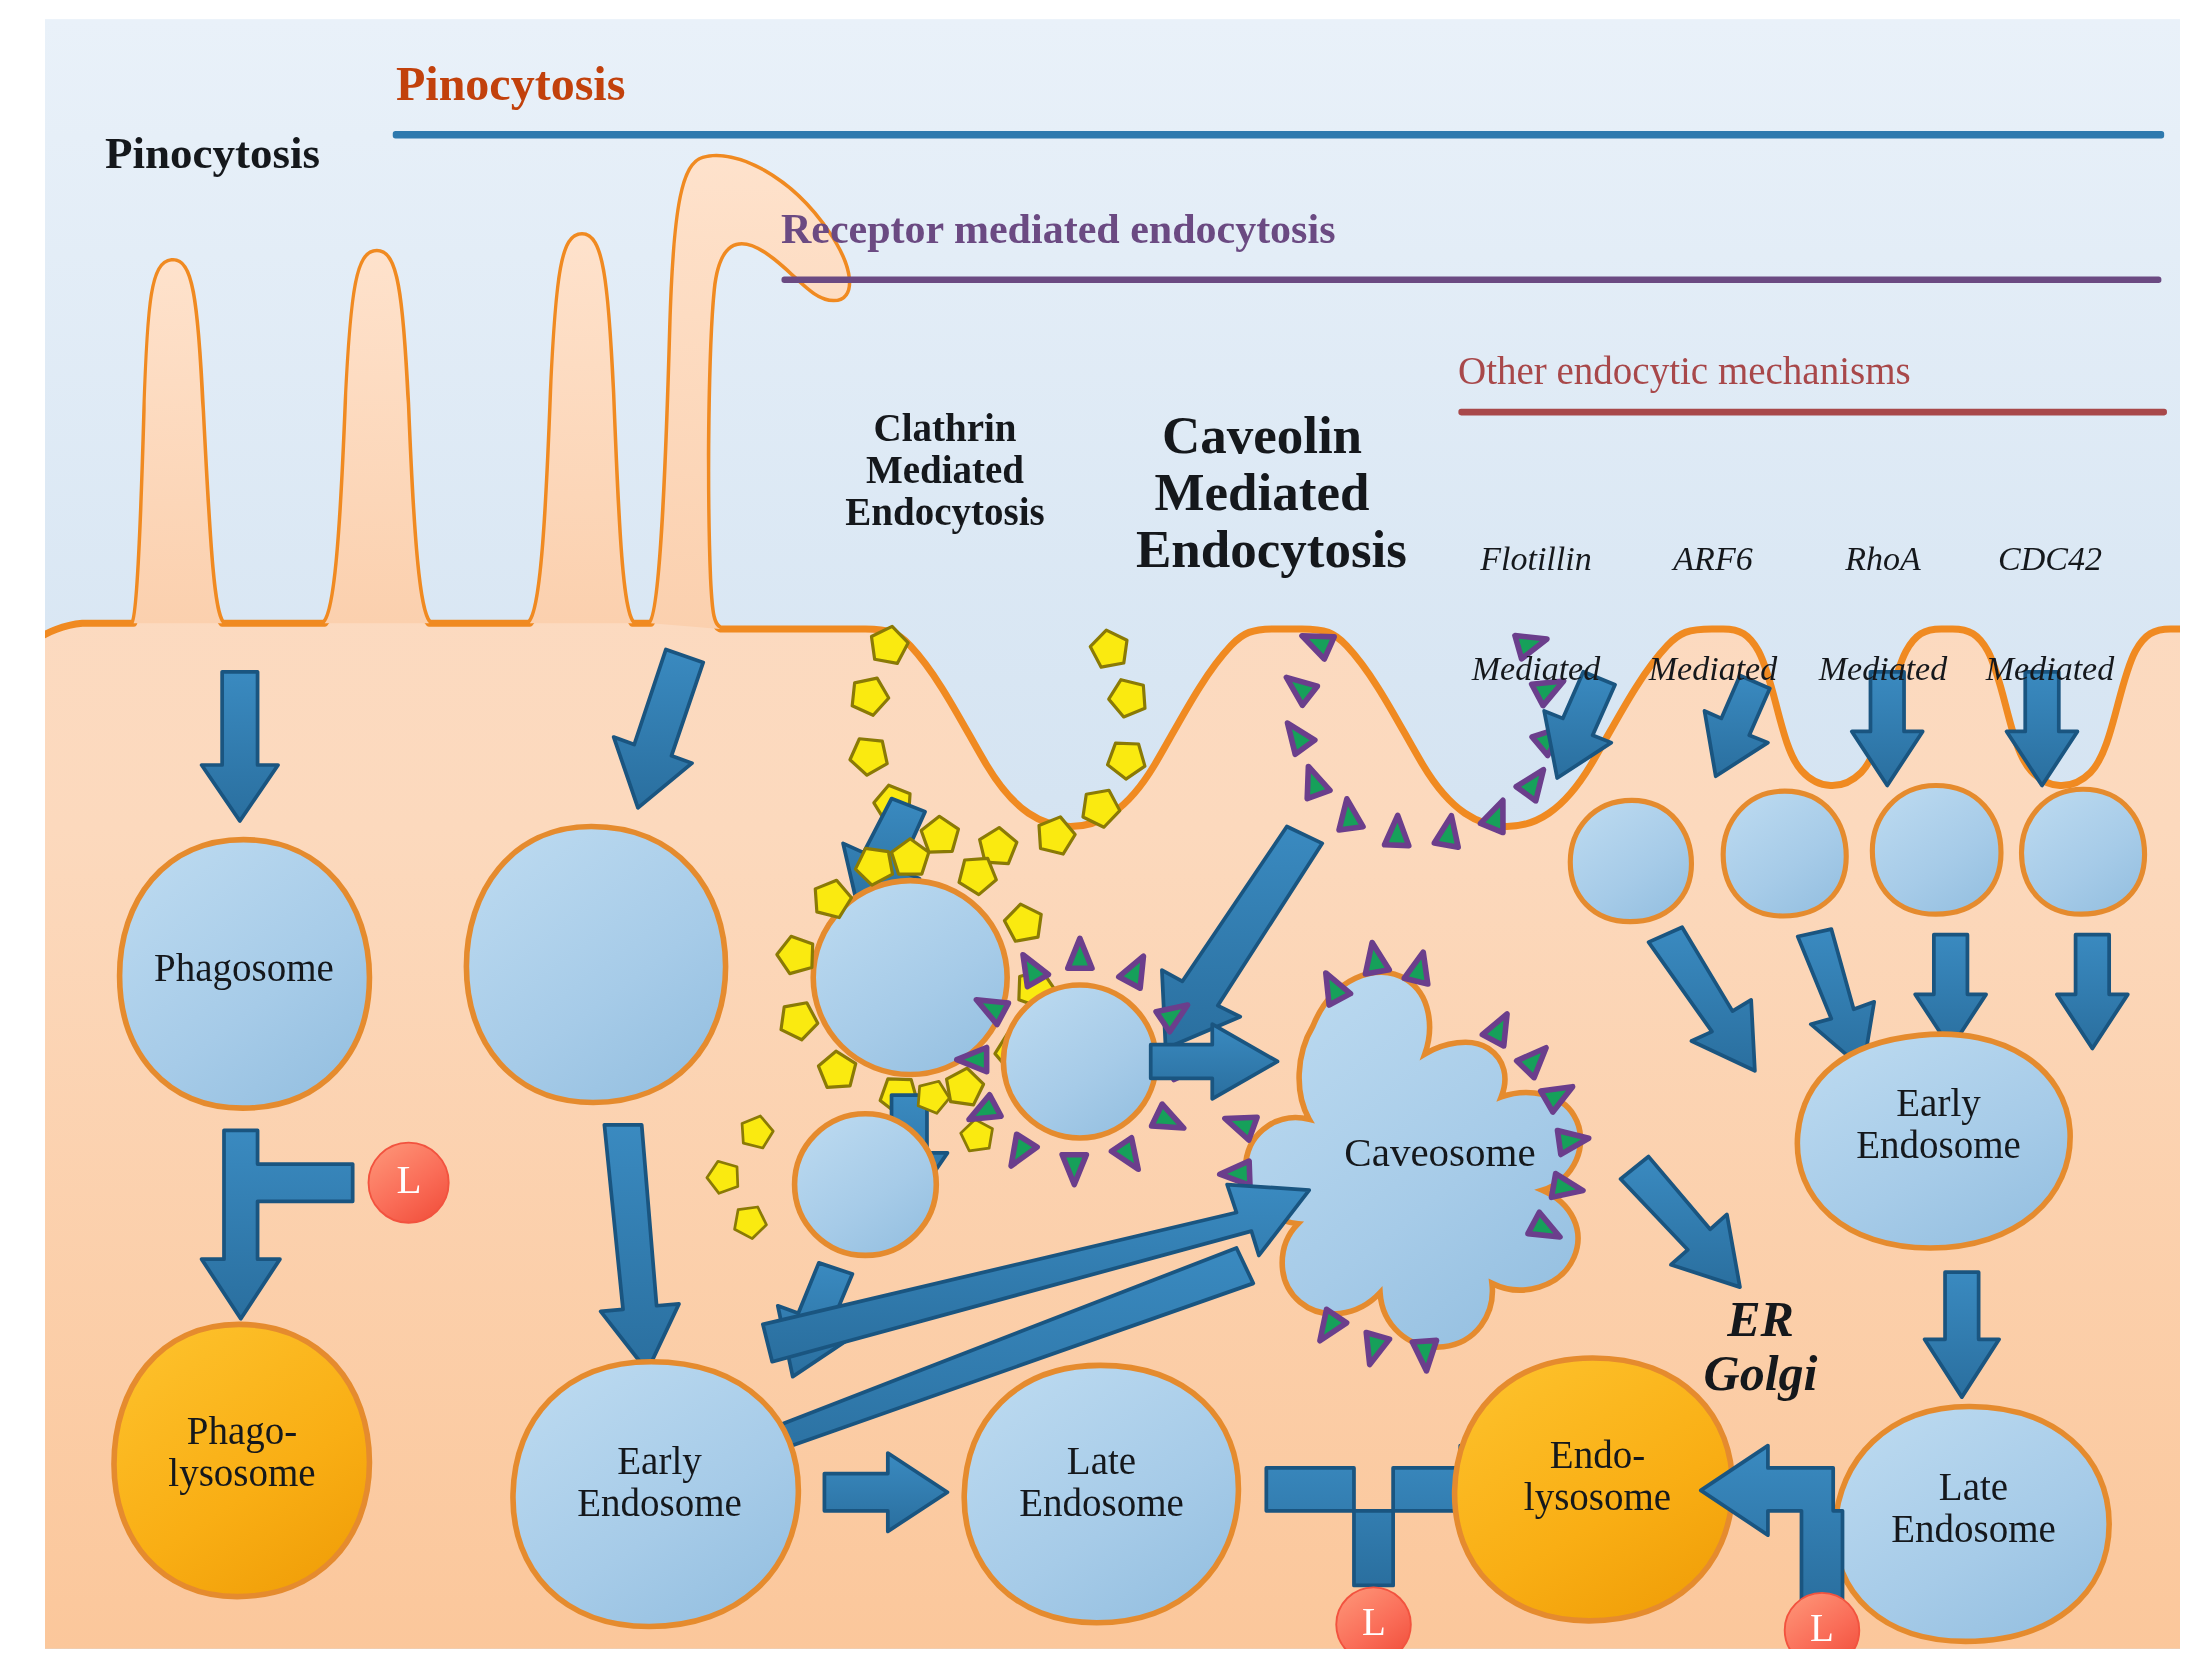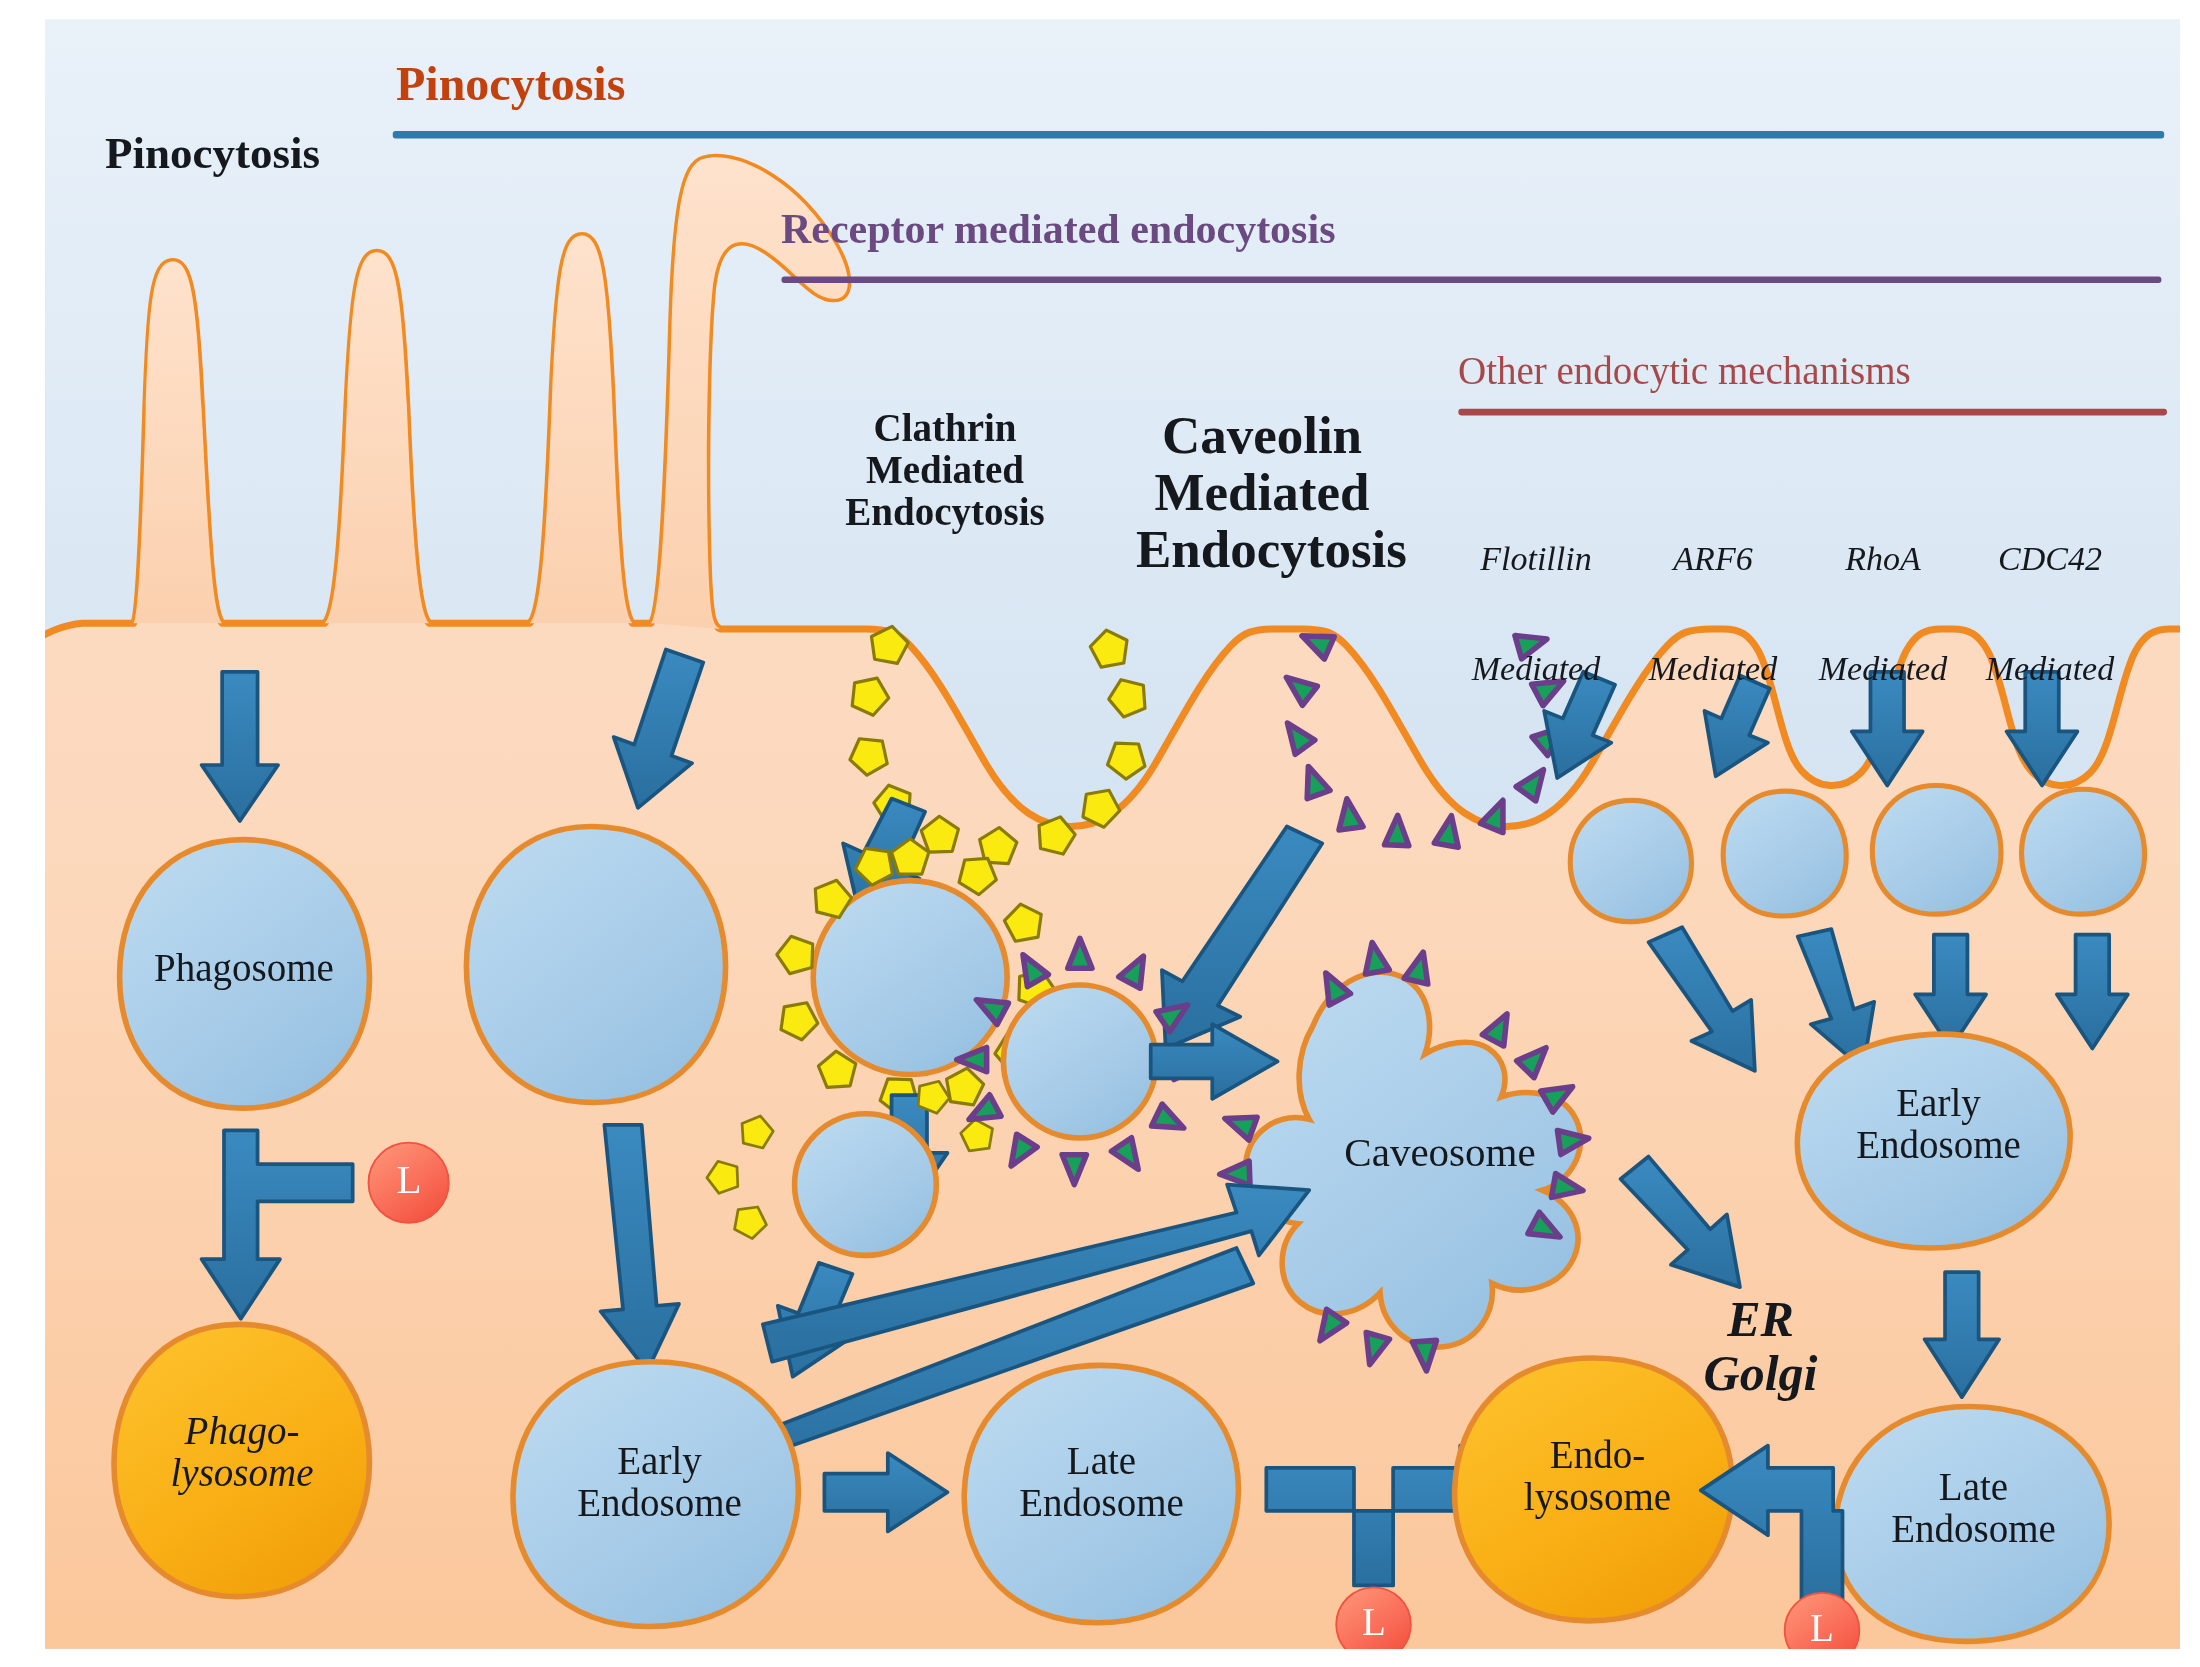--- a/index.html
+++ b/index.html
@@ -493,21 +493,21 @@
       <div>Mediated</div>
     </div>
     <div class="lbl ital ctr" style="left:1907px; top:449px; width:196px; font-size:34px;">
       <div>CDC42</div>
       <div>Mediated</div>
     </div>
 
     <div class="lbl ctr" style="left:78px; top:928px; width:242px; font-size:39px;">Phagosome</div>
 
 
-    <div class="lbl ctr" style="left:73px; top:1391px; width:248px; font-size:39px;font-style:italic;">Phago-
+    <div class="lbl ctr" style="left:73px; top:1391px; width:248px; font-size:39px;">Phago-
 lysosome</div>
 
     <div class="lbl ctr" style="left:485px; top:1421px; width:259px; font-size:39px;">Early
 Endosome</div>
 
     <div class="lbl ctr" style="left:927px; top:1421px; width:259px; font-size:39px;">Late
 Endosome</div>
 
     <div class="lbl ctr" style="left:1419px; top:1415px; width:267px; font-size:39px;">Endo-
 lysosome</div>

